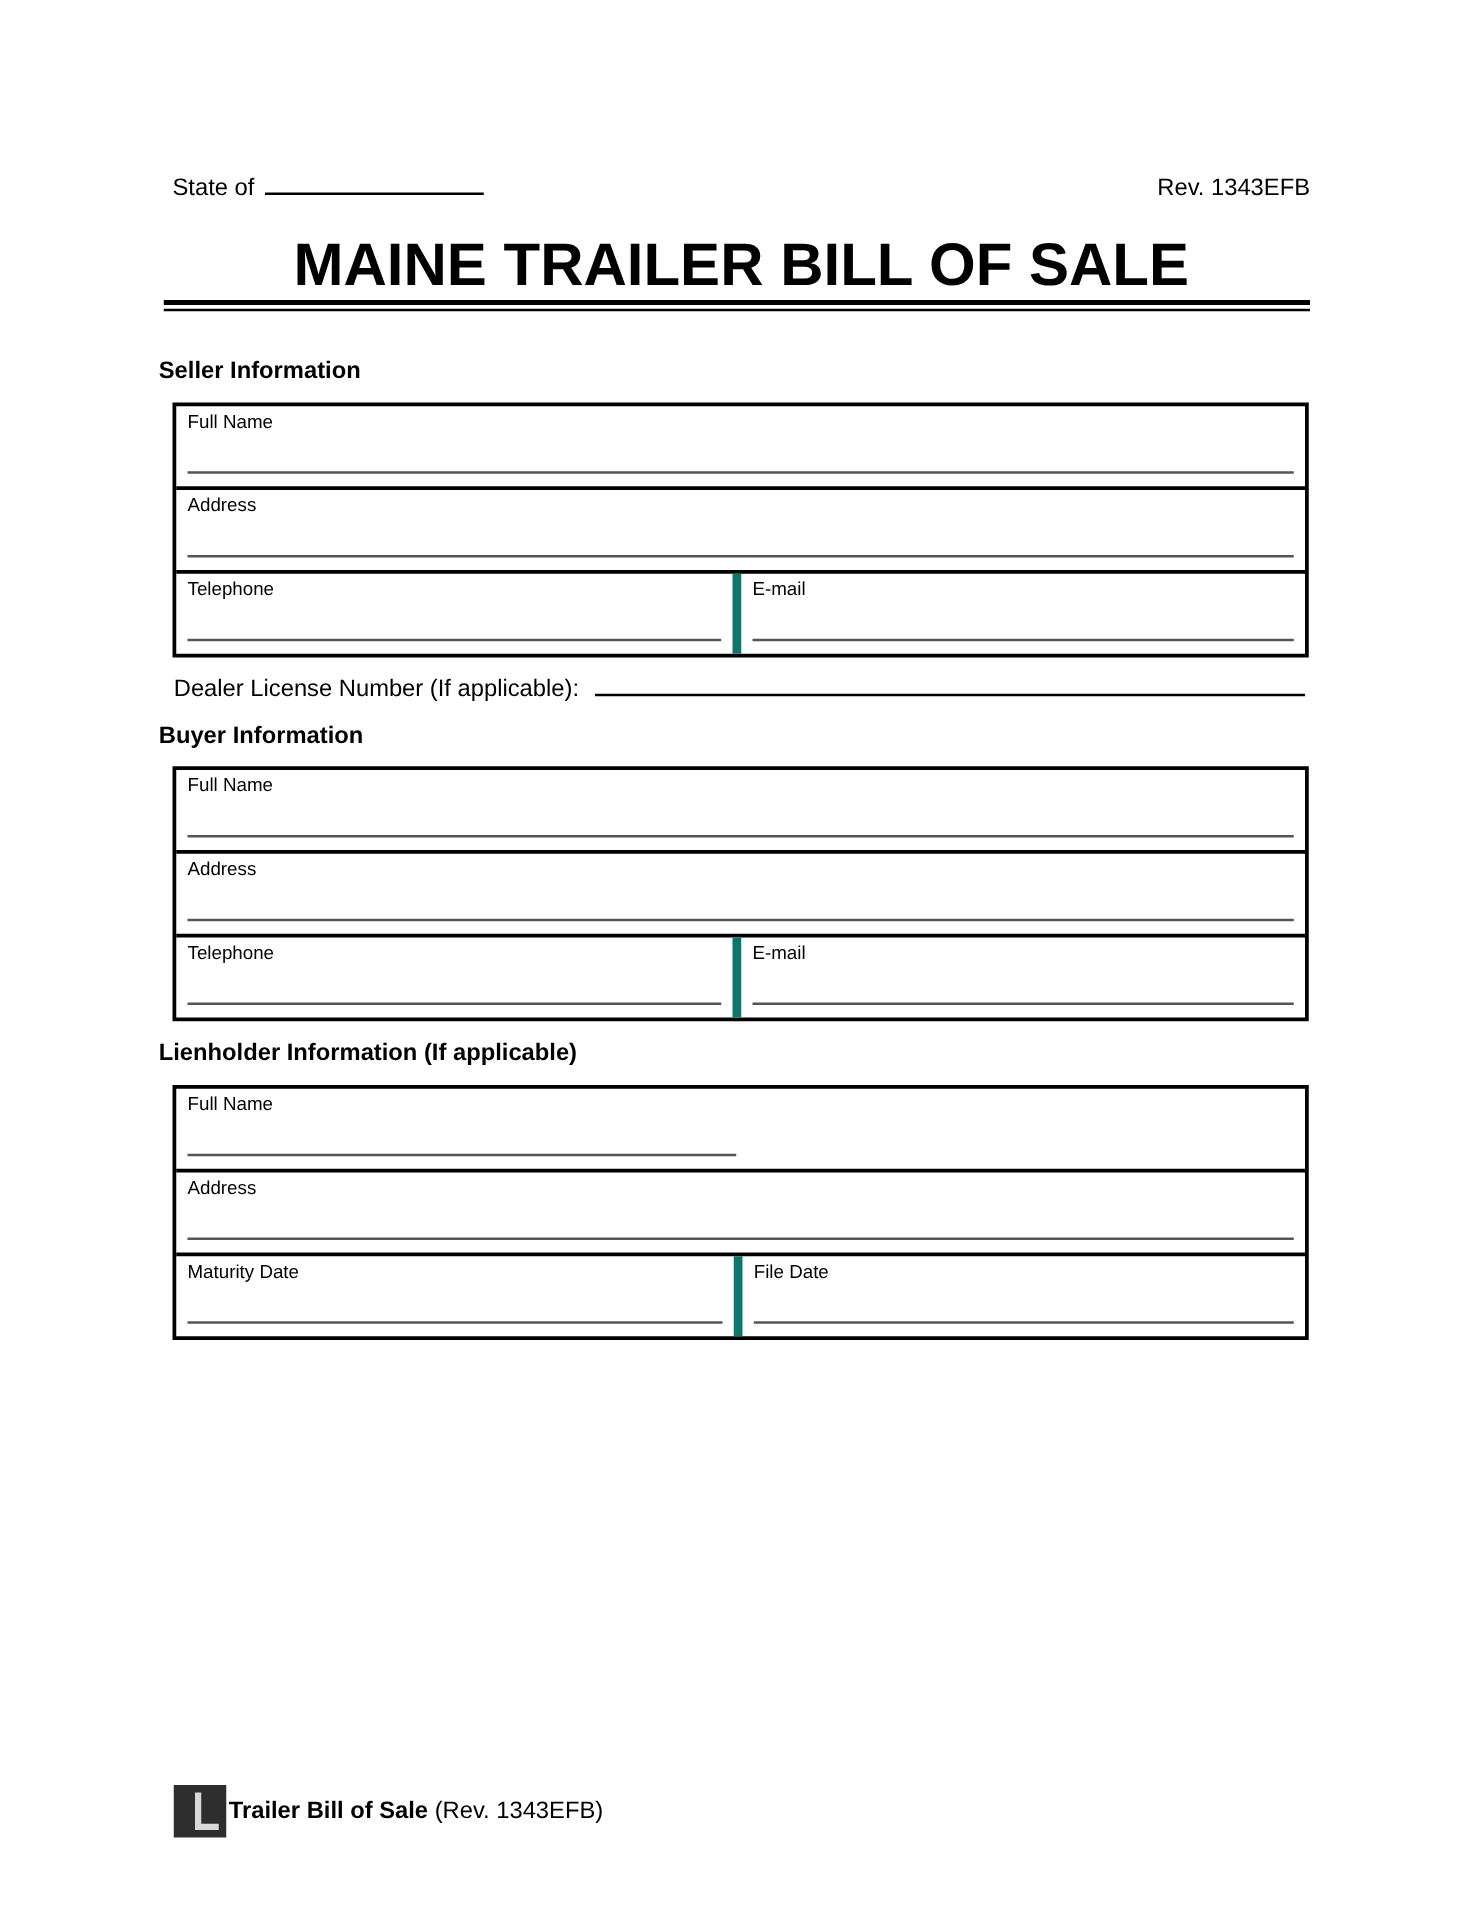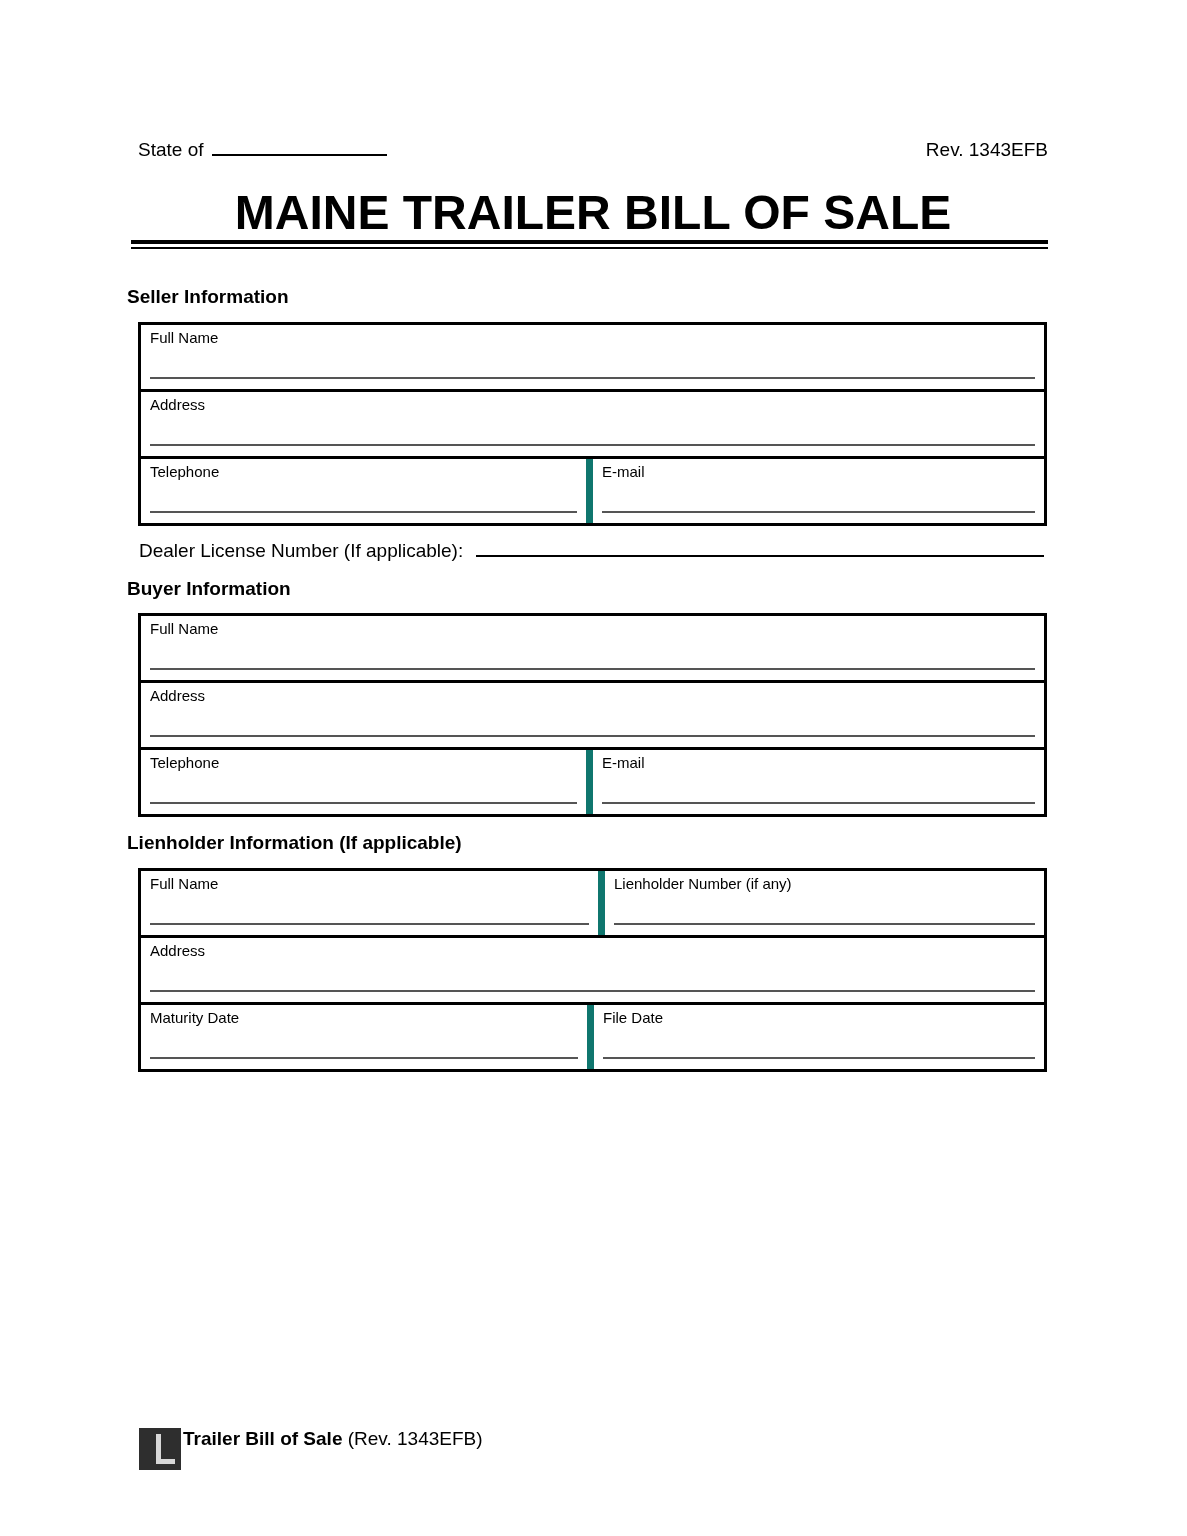--- a/index.html
+++ b/index.html
@@ -158,21 +158,21 @@
   
   .col-left-tel   { flex: 0 0 445px; }
   .col-left-lien  { flex: 0 0 457px; }
 
   
   .footer {
     position: absolute;
     left: 139px;
     top: 1428px;
     display: flex;
-    align-items: flex-start;
+    align-items: center;
   }
   .footer-logo {
     position: relative;
     width: 42px;
     height: 42px;
     background: #2e2e2e;
     flex: 0 0 auto;
   }
   .footer-logo .l-shape {
     position: absolute;
@@ -286,24 +286,20 @@
   </div>
 
   <div class="section-heading" id="h-lienholder">Lienholder Information (If applicable)</div>
 
   <div class="form-table" id="tbl-lienholder">
     <div class="form-row">
       <div class="form-cell col-left-lien">
         <div class="cell-label">Full Name</div>
         <div class="cell-blank"></div>
       </div>
-      <div class="form-cell">
-        <div class="cell-label">Lienholder Number (if any)</div>
-        <div class="cell-blank"></div>
-      </div>
     </div>
     <div class="form-row">
       <div class="form-cell">
         <div class="cell-label">Address</div>
         <div class="cell-blank"></div>
       </div>
     </div>
     <div class="form-row">
       <div class="form-cell">
         <div class="cell-label">Maturity Date</div>

